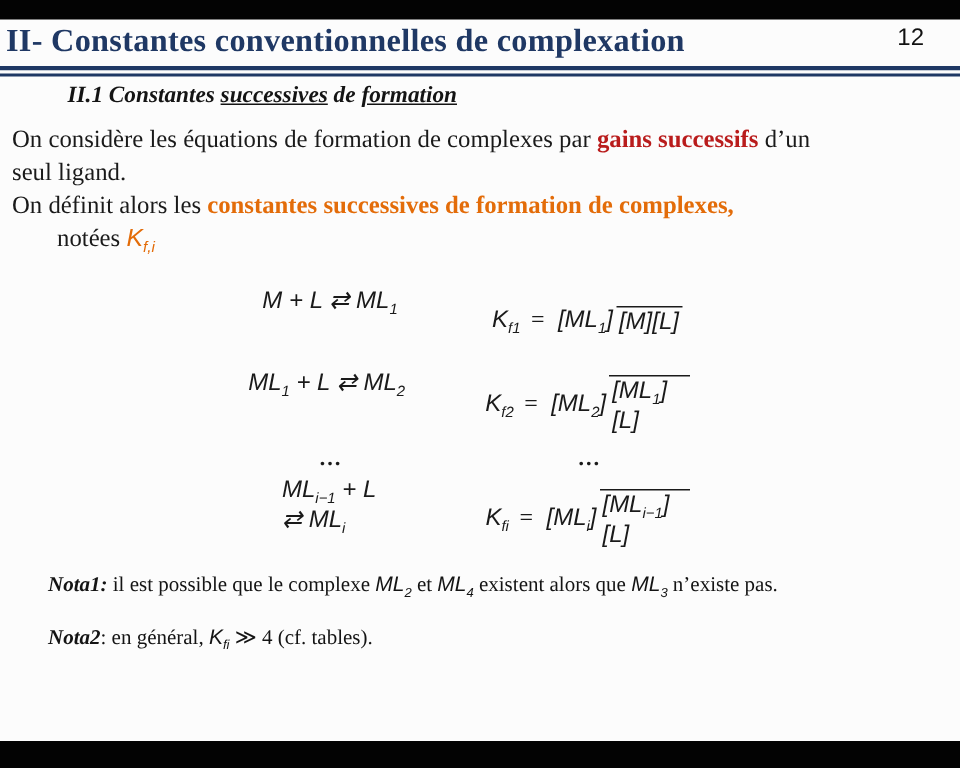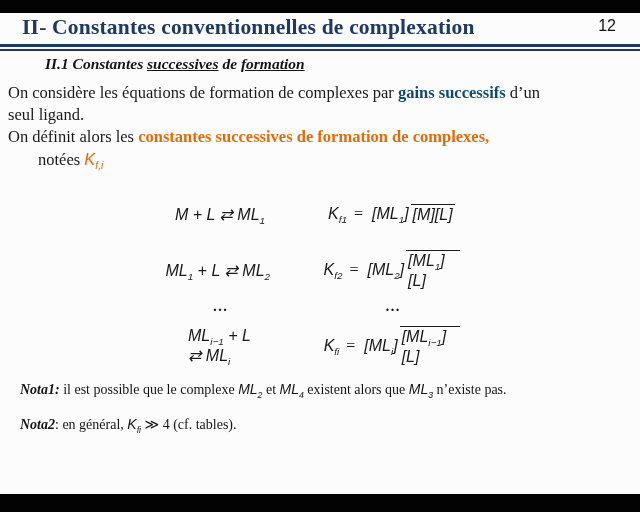--- a/index.html
+++ b/index.html
@@ -4,60 +4,60 @@
 <style>
   html,body{margin:0;padding:0;}
   body{width:640px;height:512px;overflow:hidden;background:#000;}
   .slide{position:absolute;left:0;top:0;width:640px;height:512px;background:#FCFCFC;
          font-family:"Liberation Serif","DejaVu Serif",serif;color:#1A1A1A;}
   .bar{position:absolute;left:0;width:640px;background:#030303;}
   .bar.top{top:0;height:13px;}
   .bar.bottom{top:494px;height:18px;}
 
   .header{position:absolute;left:0;top:13px;width:640px;height:31px;}
-  .title{position:absolute;left:22px;top:2px;margin:0;font-size:21.5px;font-weight:bold;
+  .title{position:absolute;left:4px;top:2px;margin:0;font-size:21.5px;font-weight:bold;
          color:#1F3864;white-space:nowrap;letter-spacing:0.2px;}
   .page-num{position:absolute;right:24px;top:4px;font-size:16px;color:#111;
             font-family:"Liberation Sans","DejaVu Sans",sans-serif;}
 
   .rule{position:absolute;left:0;top:44px;width:640px;}
   .rule-thick{height:3px;background:#1F3864;}
   .rule-gap{height:2px;background:#FCFCFC;}
   .rule-thin{height:2px;background:#1F3864;}
 
   .subtitle{position:absolute;left:45px;top:55px;font-size:15.5px;font-weight:bold;
             font-style:italic;color:#141414;white-space:nowrap;}
   .subtitle .u{text-decoration:underline;}
 
   .body-text{position:absolute;left:8px;top:82px;width:628px;font-size:16.5px;line-height:22px;}
   .line{white-space:nowrap;}
   .line.indent{padding-left:30px;}
-  .navy{color:#0c4a6e;font-weight:bold;}
+  .navy{color:#b91c1c;font-weight:bold;}
   .orange{color:#E36C09;}
   b.orange{font-weight:bold;}
 
   .math{font-style:italic;font-family:Liberation Sans, sans-serif;}
   sub{font-size:62%;line-height:0;}
 
   .equations{position:absolute;left:150px;top:190px;width:310px;font-size:16px;}
-  .eq-row{display:flex;align-items:center;}
+  .eq-row{display:flex;}
   .eq-left{width:140px;text-align:center;}
   .eq-right{margin-left:38px;display:flex;align-items:center;}
   .eqsign{margin:0 7px;font-style:normal;}
   .frac{display:inline-flex;flex-direction:row;align-items:center;line-height:1.2;}
   .frac .den{border-top:1.4px solid #1a1a1a;padding:0 2px;}
   .frac .num{padding:0 2px;}
   .row-1{min-height:48px;margin-bottom:7px;}
   .row-2{min-height:50px;margin-bottom:3px;}
   .row-dots{min-height:16px;margin-bottom:2px;font-weight:bold;font-size:15px;}
   .row-dots .eq-right{margin-left:95px;}
   .row-3{min-height:58px;}
   .eq-left.stack{text-align:left;padding-left:38px;width:102px;line-height:1.25;}
 
-  .nota{position:absolute;left:20px;font-size:14px;white-space:nowrap;color:#141414;}
+  .nota{position:absolute;left:32px;font-size:14px;white-space:nowrap;color:#141414;}
   .nota-1{top:381px;}
   .nota-2{top:416px;}
   .nlabel{font-style:italic;font-weight:bold;}
 </style>
 </head>
 <body>
 
 <div class="slide">
   <div class="bar top"></div>
 

